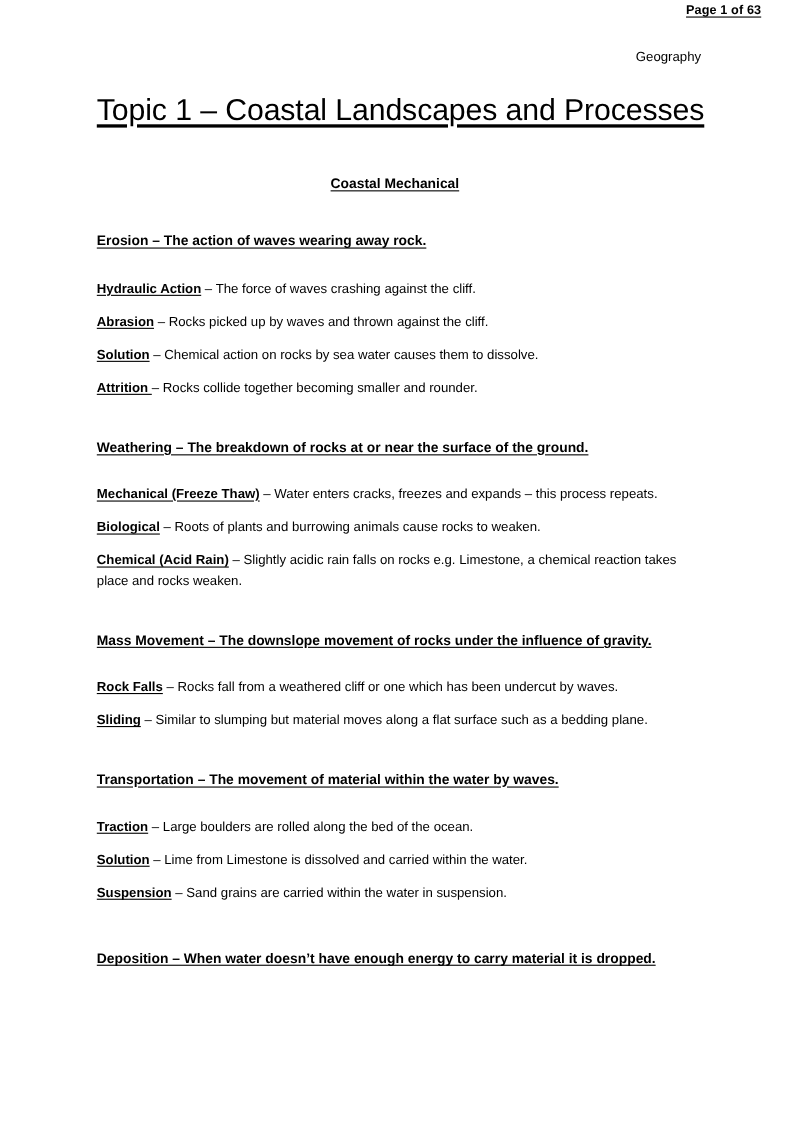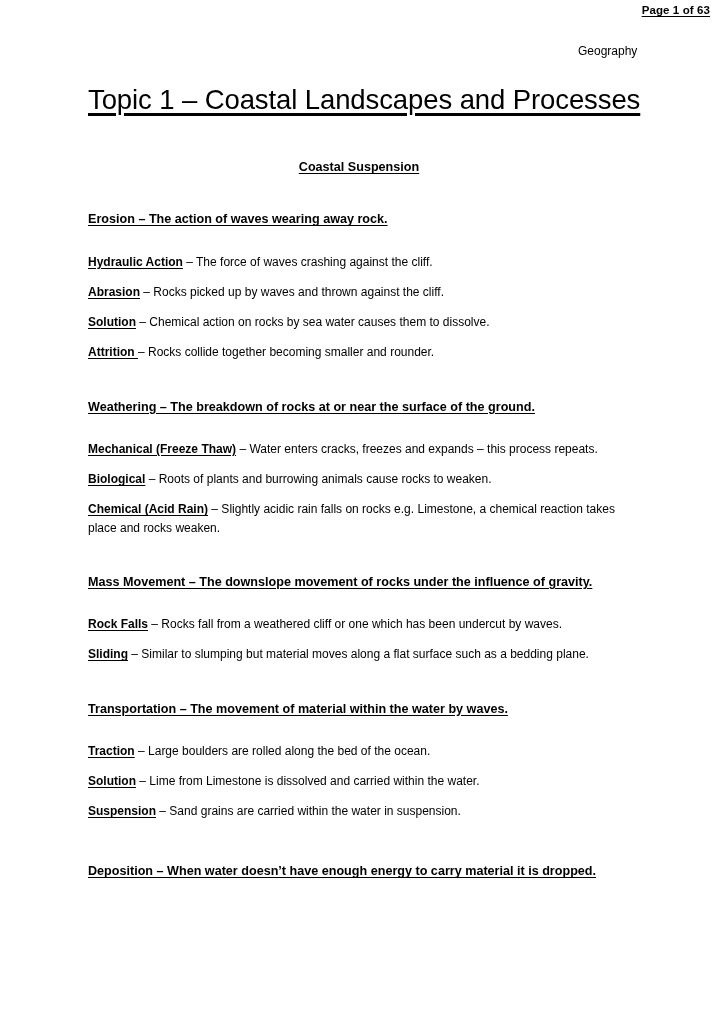--- a/index.html
+++ b/index.html
@@ -21,21 +21,21 @@
     width: 724px;
     height: 1024px;
     background: #ffffff;
     box-sizing: border-box;
   }
 
   
   .page-number {
     position: absolute;
     top: 4px;
-    right: 14px;
+    right: 32px;
     font-size: 11.5px;
     font-weight: bold;
     text-decoration: underline;
     text-underline-offset: 2px;
     letter-spacing: 0.1px;
     white-space: nowrap;
     padding-left: 40px;
   }
 
   .subject-label {
@@ -127,21 +127,21 @@
 <div class="page">
 
   <div class="page-number">Page 1 of 63</div>
 
   <div class="subject-label">Geography</div>
 
   <div class="content">
 
     <h1 class="doc-title">Topic 1 – Coastal Landscapes and Processes</h1>
 
-    <div class="doc-subtitle">Coastal Suspension</div>
+    <div class="doc-subtitle">Coastal Mechanical</div>
 
     <div id="sections-container">
         <div class="section first-section">
           <div class="section-heading">Erosion – The action of waves wearing away rock.</div>
           <p class="entry"><span class="term">Hydraulic Action</span><span class="desc"> – The force of waves crashing against the cliff.</span></p>
           <p class="entry"><span class="term">Abrasion</span><span class="desc"> – Rocks picked up by waves and thrown against the cliff.</span></p>
           <p class="entry"><span class="term">Solution</span><span class="desc"> – Chemical action on rocks by sea water causes them to dissolve.</span></p>
           <p class="entry"><span class="term">Attrition </span><span class="desc">– Rocks collide together becoming smaller and rounder.</span></p>
         </div>
         <div class="section">

